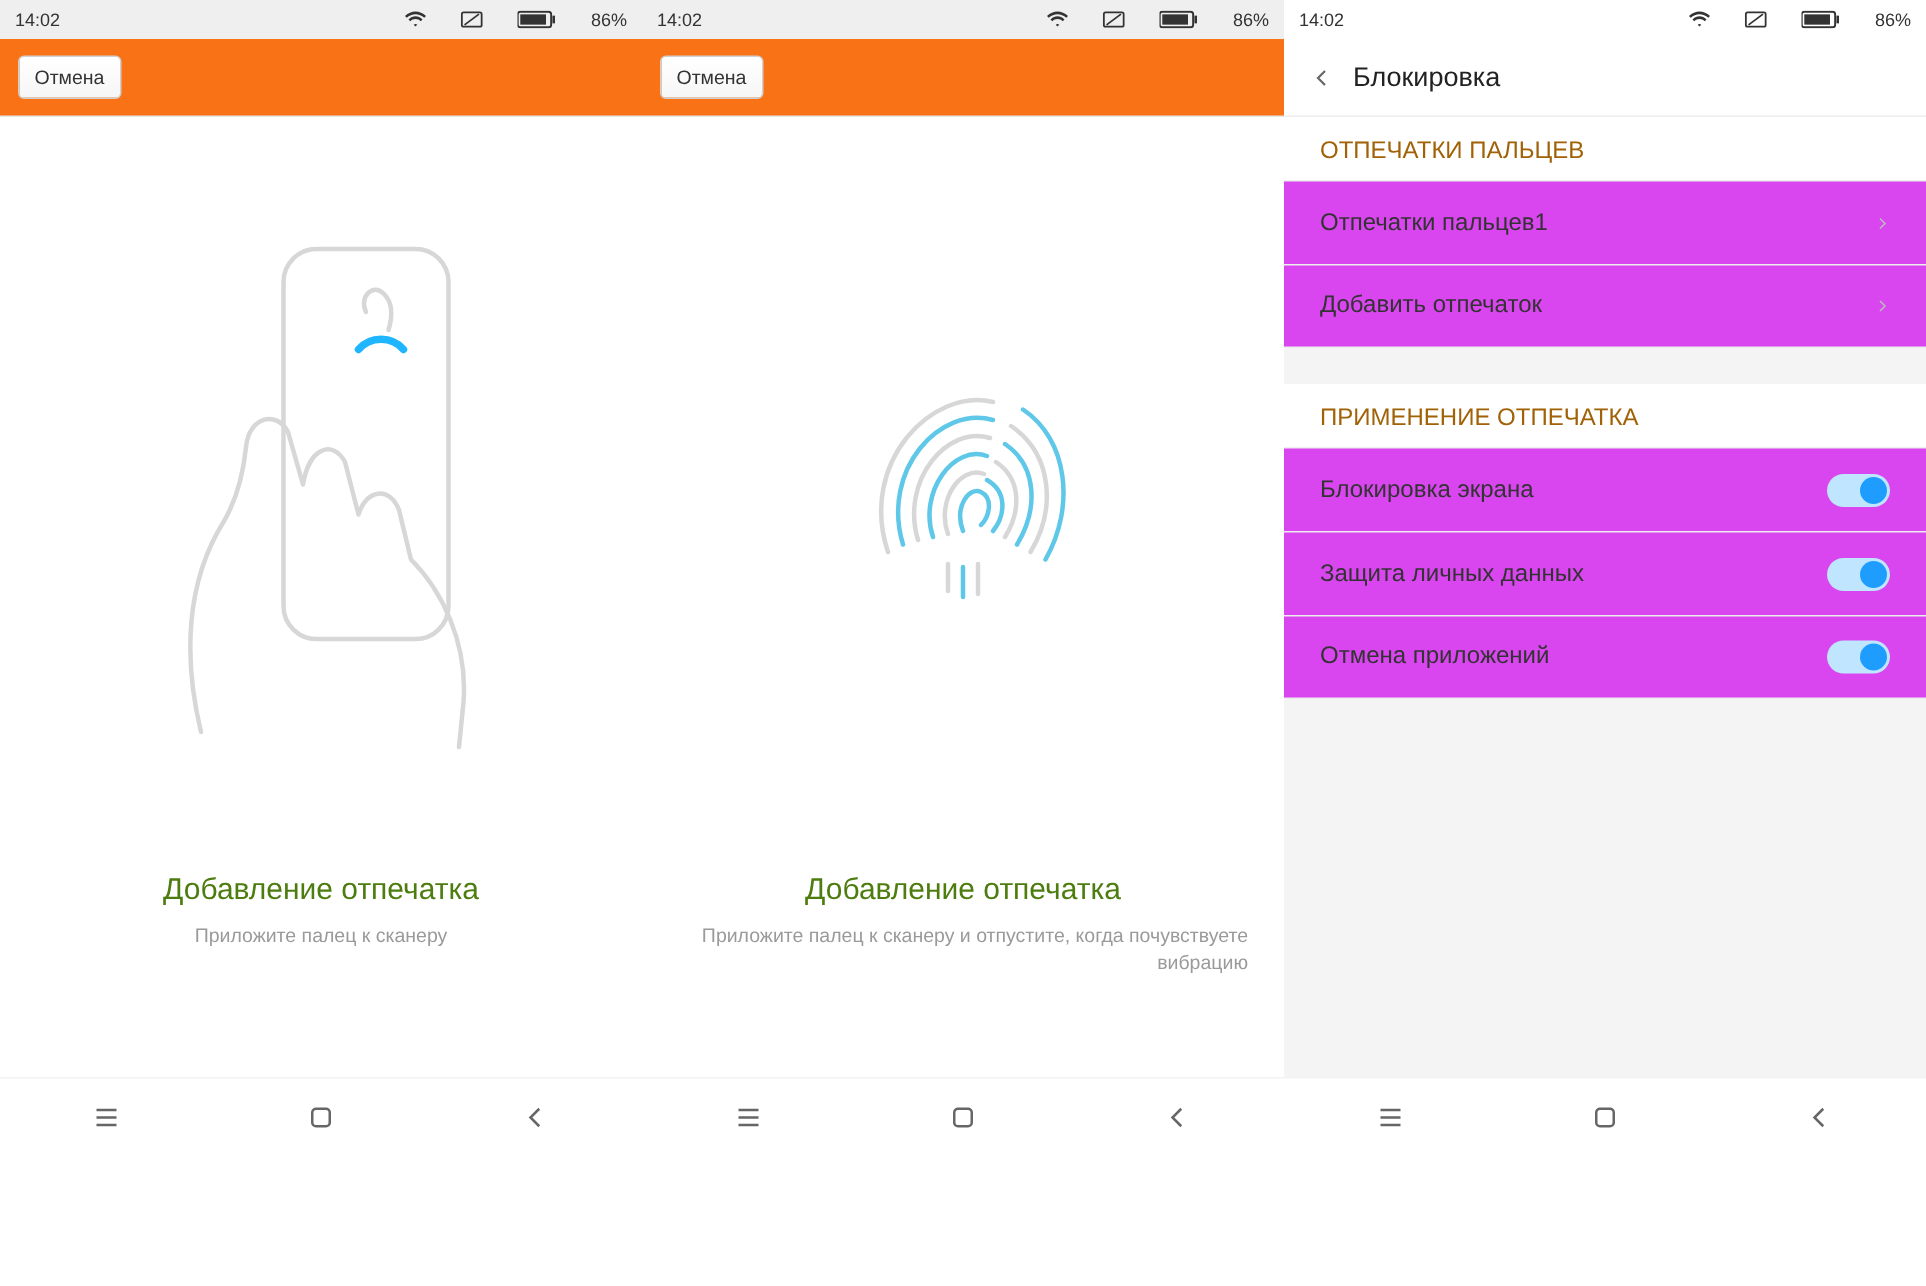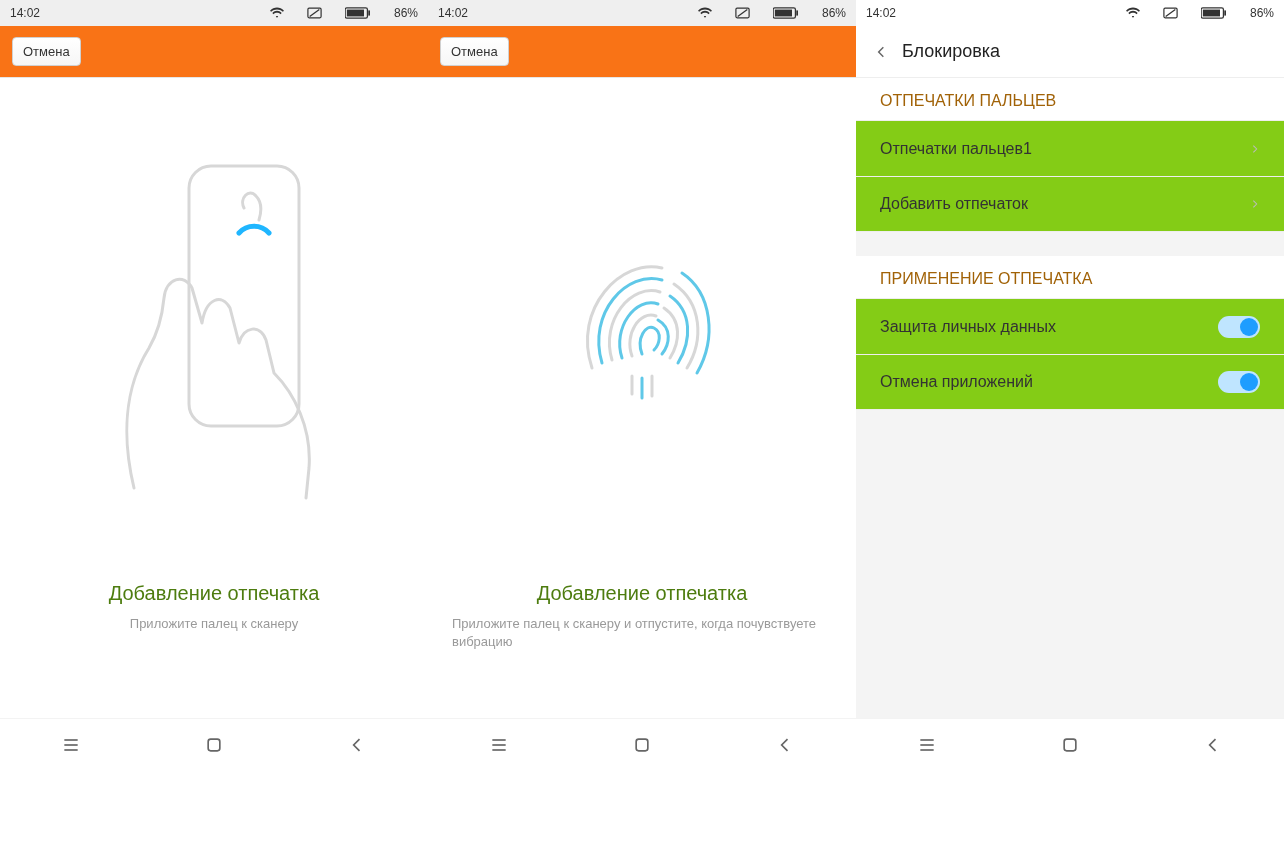--- a/index.html
+++ b/index.html
@@ -64,21 +64,21 @@
   }
   .title {
     font-size: 20px;
     color: #4d7c0f;
     margin-top: 4px;
     font-weight: 400;
   }
   .subtitle {
     font-size: 13px;
     color: #9a9a9a;
-    text-align: left;
+    text-align: right;
     padding: 10px 24px 0;
     line-height: 1.4;
   }
   
   .settings-header {
     height: 52px;
     background: #fff;
     display: flex;
     align-items: center;
     padding: 0 18px;
@@ -92,21 +92,21 @@
     color: #a16207;
     padding: 14px 24px 10px;
     background:#fff;
   }
   .row {
     display:flex;
     align-items:center;
     justify-content:space-between;
     height:56px;
     padding:0 24px;
-    background:#84cc16;
+    background:#d946ef;
     border-top:1px solid #eee;
     font-size:16px;
     color:#333;
   }
   .row:last-child { border-bottom:1px solid #eee; }
   .chevron-right { color:#bbb; }
   .spacer { height:24px; background:#f4f4f4; }
   .toggle {
     width:42px; height:22px; border-radius:11px;
     background:#bfe5ff; position:relative;
@@ -280,20 +280,24 @@
     <span>Добавить отпечаток</span>
     <svg class="chevron-right" width="10" height="16" viewBox="0 0 24 24">
         <polyline points="8 4 16 12 8 20" fill="none" stroke="currentColor" stroke-width="2.5"></polyline>
       </svg>
   </div>
 
   <div class="spacer"></div>
 
   <div class="section-label">ПРИМЕНЕНИЕ ОТПЕЧАТКА</div>
   <div class="row">
+    <span>Блокировка экрана</span>
+    <div class="toggle"></div>
+  </div>
+  <div class="row">
     <span>Защита личных данных</span>
     <div class="toggle"></div>
   </div>
   <div class="row" style="border-bottom:1px solid #eee">
     <span>Отмена приложений</span>
     <div class="toggle"></div>
   </div>
 
   <div class="fill-grey"></div>
 

